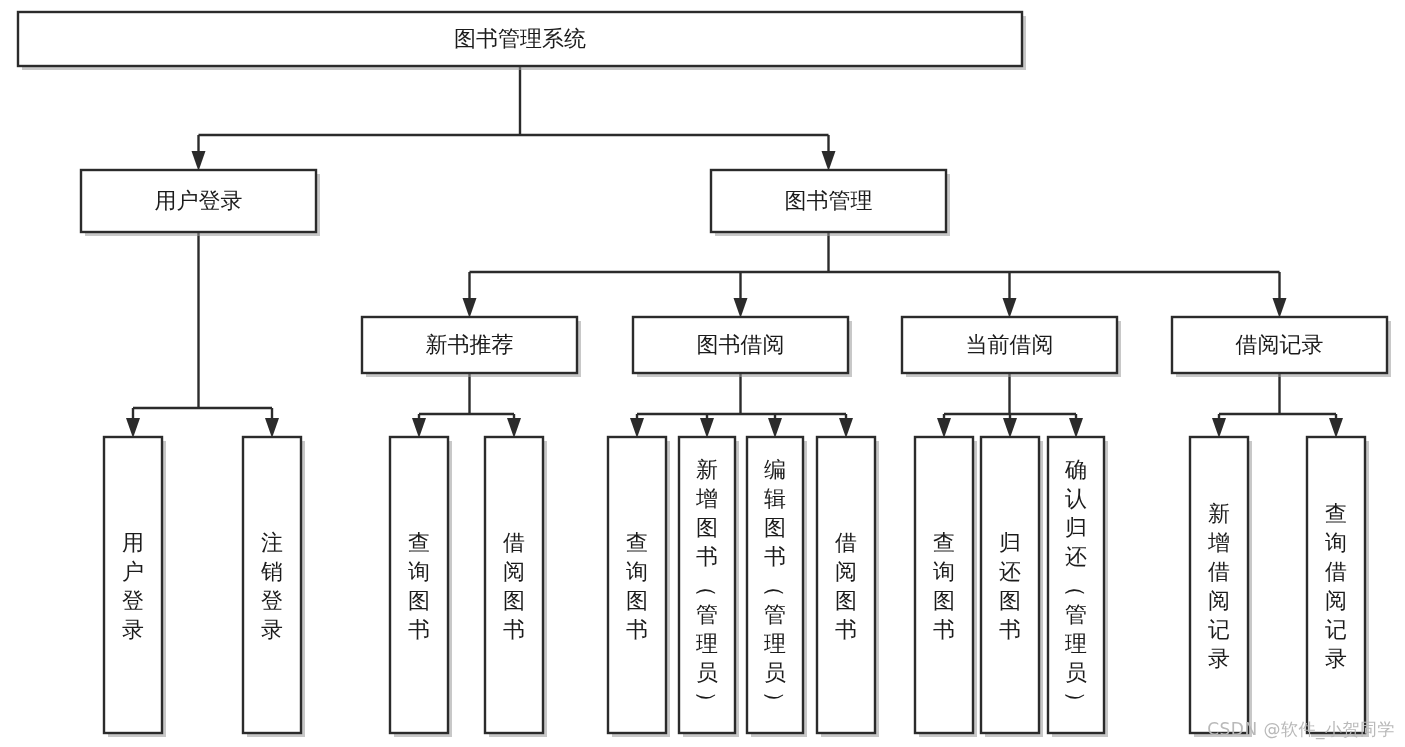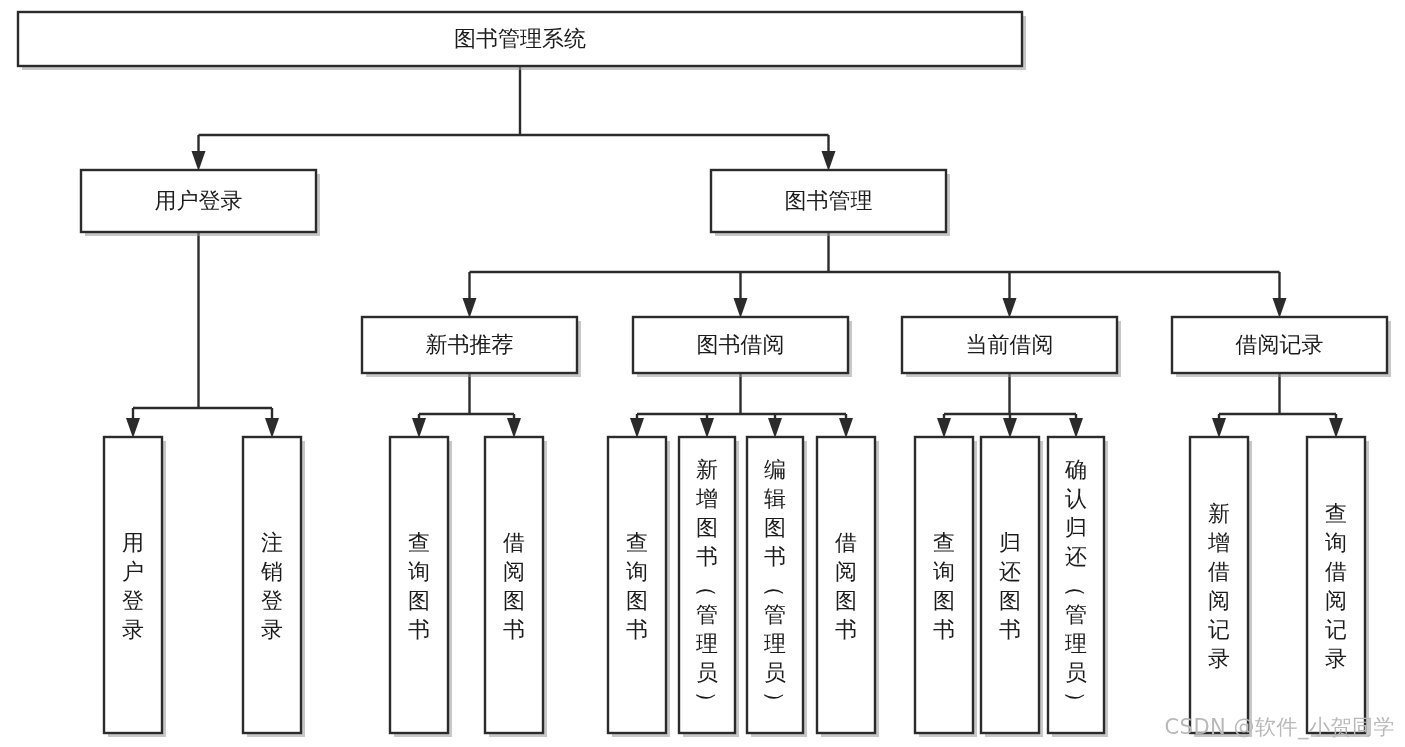--- a/index.html
+++ b/index.html
@@ -57,21 +57,21 @@
     font-family: "DejaVu Sans", "Liberation Sans", sans-serif;
     fill: #1b1b1b;
     font-size: 22px;
     text-anchor: middle;
   }
   .watermark {
     position: absolute;
     right: 10px;
     bottom: 6px;
     font-family: "DejaVu Sans", "Liberation Sans", sans-serif;
-    font-size: 21px;
+    font-size: 17px;
     color: #b9b9b9;
     letter-spacing: 0.5px;
     white-space: nowrap;
     pointer-events: none;
   }
 </style>
 </head>
 <body>
 
 <div id="diagram-root">

